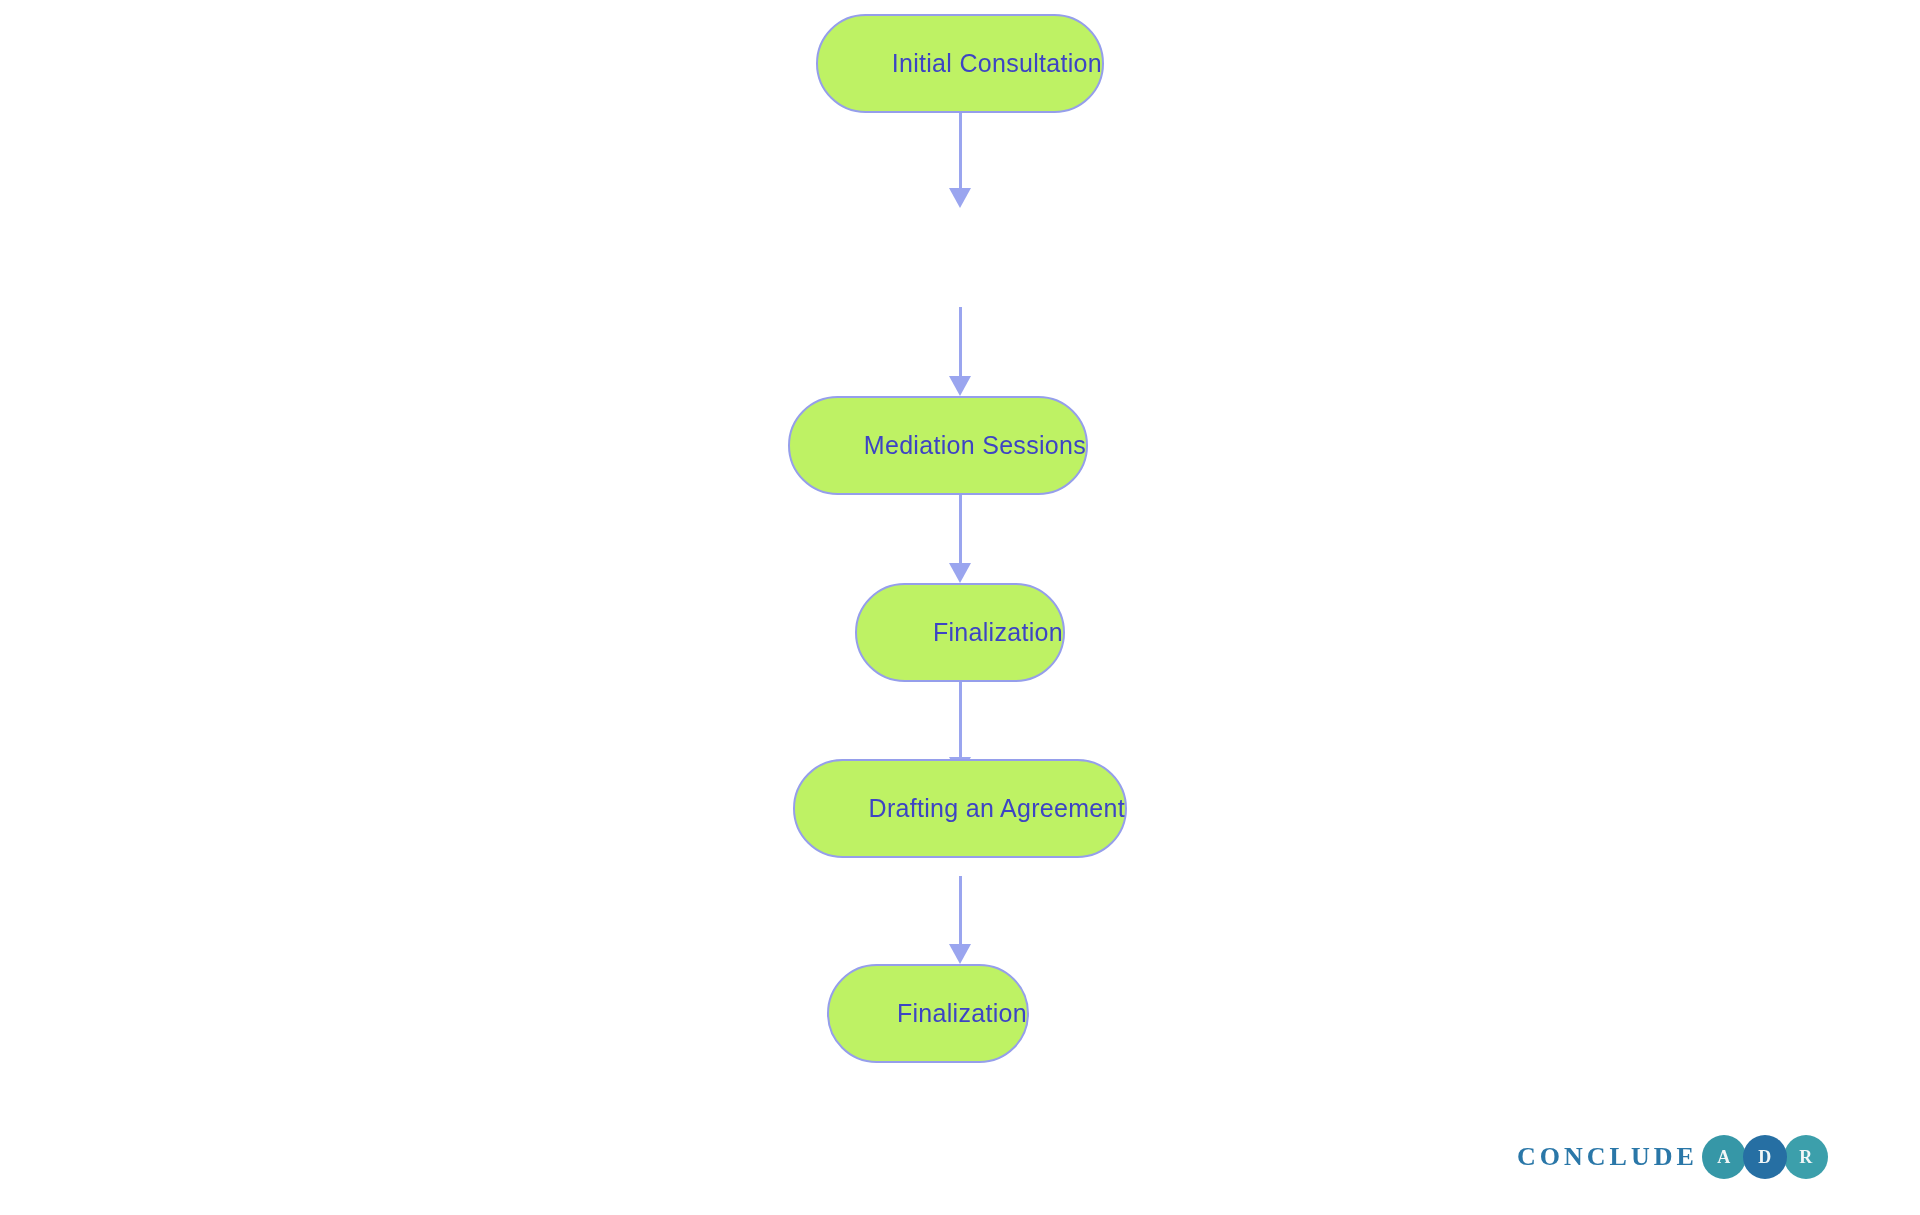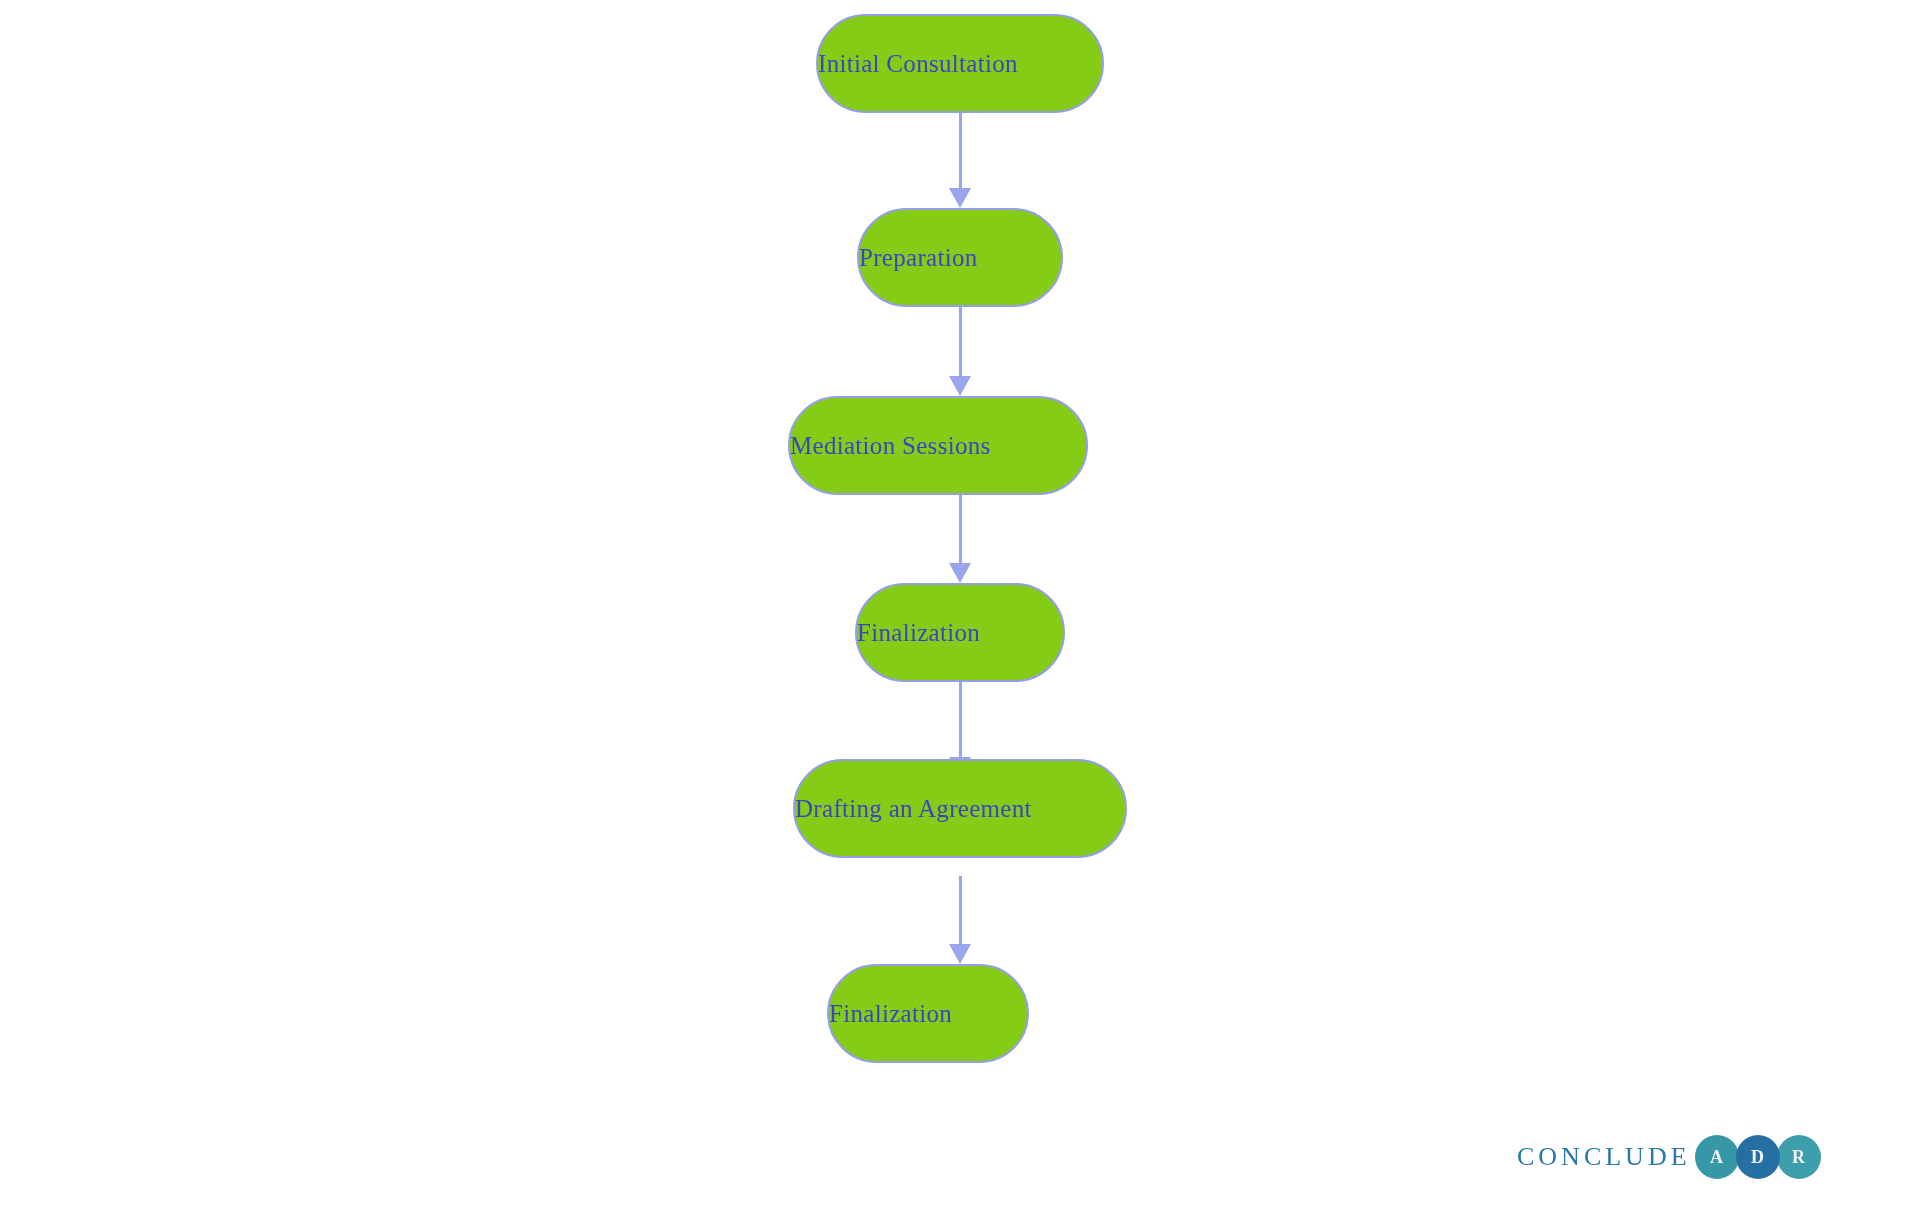--- a/index.html
+++ b/index.html
@@ -16,29 +16,28 @@
     font-family: "Liberation Sans", sans-serif;
   }
 
   
   .node {
     position: absolute;
     height: 99px;
     box-sizing: border-box;
     display: flex;
     align-items: center;
-    justify-content: flex-start;
-    background: #84cc16;
+    justify-content: flex-end;
+    background: #bef264;
     border: 2px solid #959eeb;
     border-radius: 50px;
     color: #3d44c4;
     font-size: 25px;
     letter-spacing: 0.3px;
     white-space: nowrap;
-    font-family: Liberation Serif, serif;
   }
   .n1 { left: 816px; top: 14px;  width: 288px; }
   .n2 { left: 857px; top: 208px; width: 206px; }
   .n3 { left: 788px; top: 396px; width: 300px; }
   .n4 { left: 855px; top: 583px; width: 210px; }
   .n5 { left: 793px; top: 759px; width: 334px; }
   .n6 { left: 827px; top: 964px; width: 202px; }
 
   
   .arrow {
@@ -74,21 +73,21 @@
   .logo {
     position: absolute;
     left: 1517px;
     top: 1135px;
     height: 44px;
     display: flex;
     align-items: center;
   }
   .wordmark {
     font-family: "Liberation Serif", serif;
-    font-weight: normal;
+    font-weight: bold;
     font-size: 26px;
     letter-spacing: 4px;
     color: #2a77a8;
   }
   .badges {
     display: flex;
     align-items: center;
     margin-left: 4px;
   }
   .badge {
@@ -114,23 +113,20 @@
 
   <div class="node n1">
     <span>Initial Consultation</span>
   </div>
 
   <div class="arrow a1">
     <div class="shaft"></div>
     <div class="head"></div>
   </div>
 
-  <div class="node n2">
-    <span>Preparation</span>
-  </div>
 
   <div class="arrow a2">
     <div class="shaft"></div>
     <div class="head"></div>
   </div>
 
   <div class="node n3">
     <span>Mediation Sessions</span>
   </div>
 

